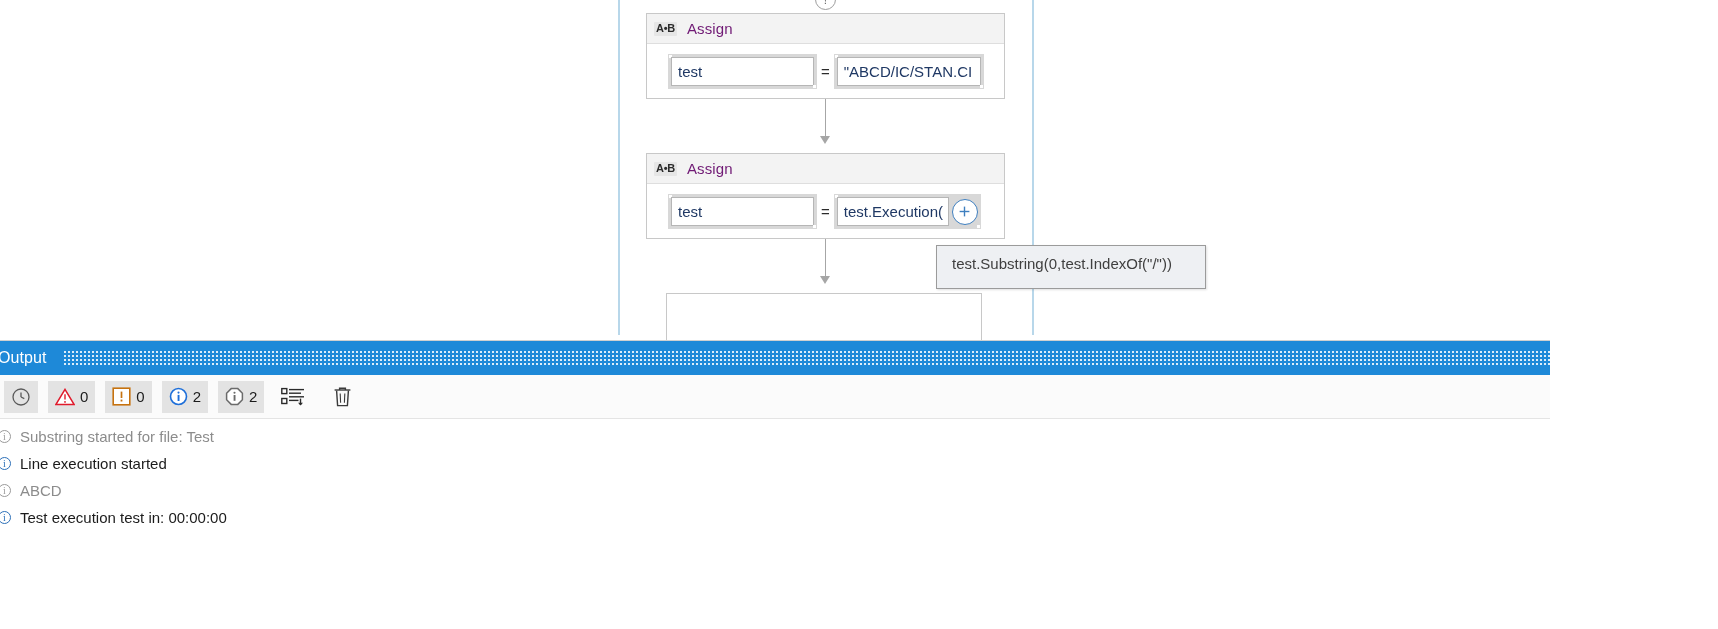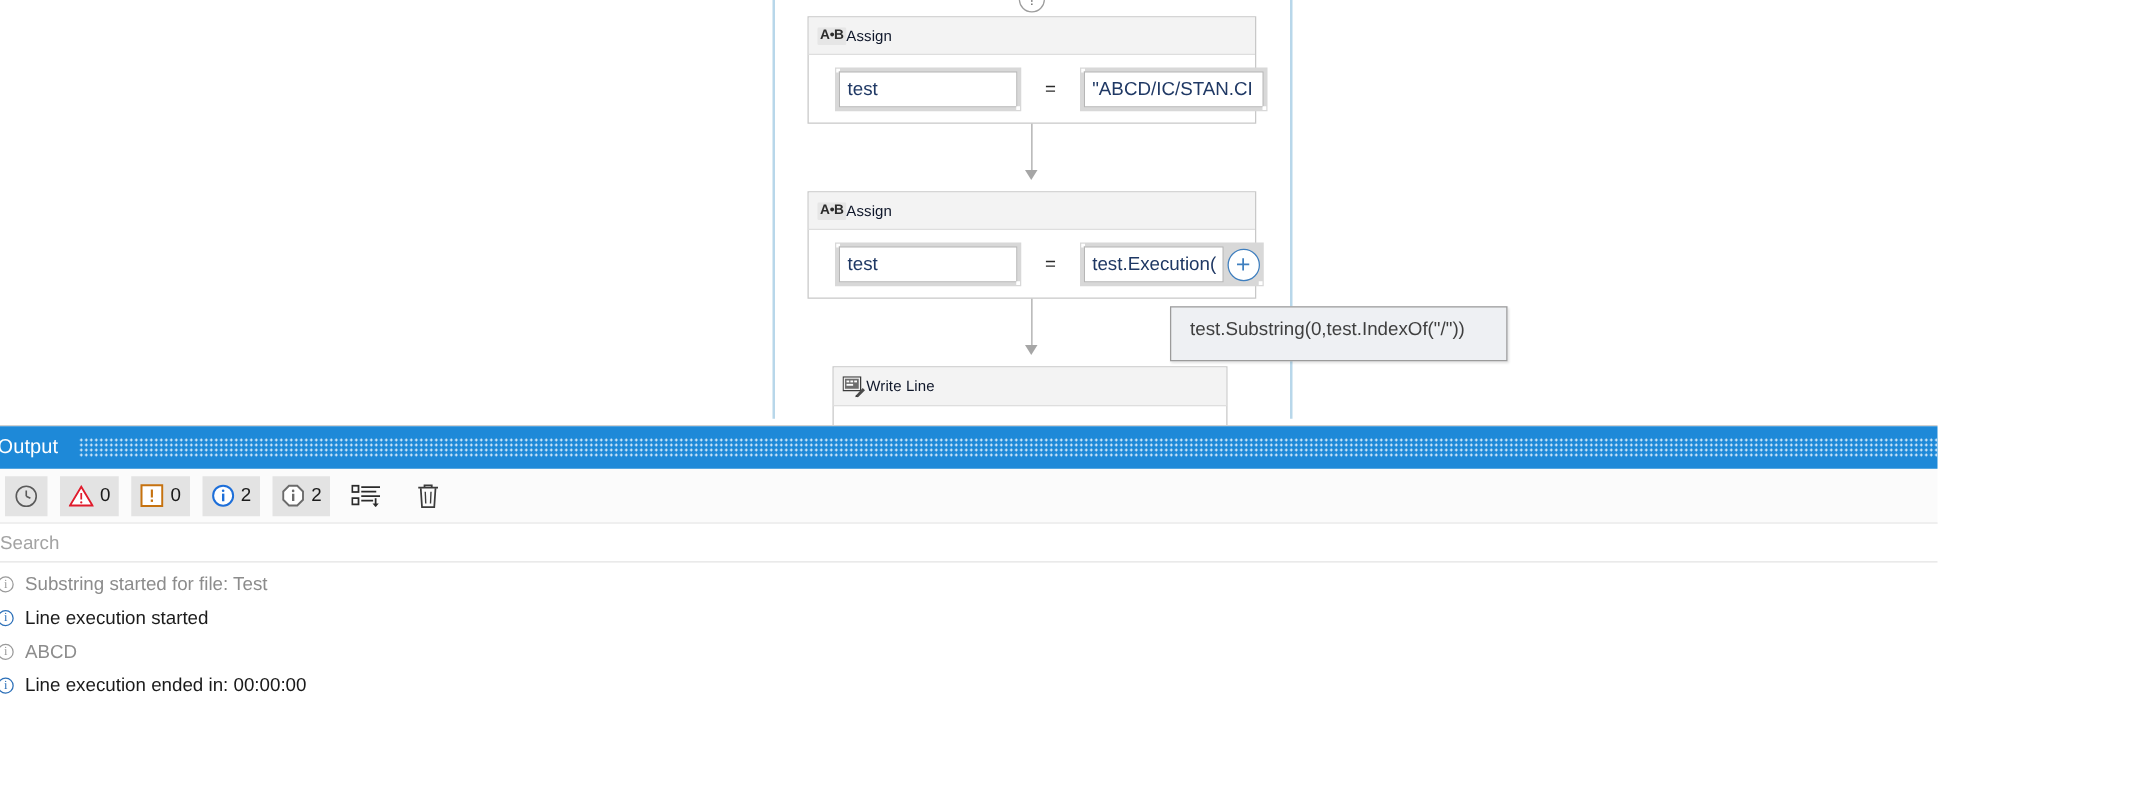--- a/index.html
+++ b/index.html
@@ -66,22 +66,23 @@
   .activity-header {
     height: 30px;
     background: #f3f3f3;
     border-bottom: 1px solid #dedede;
     display: flex;
     align-items: center;
     padding-left: 7px;
     box-sizing: border-box;
   }
   .activity-title {
-    font-size: 12px;
-    color: #0f172a;
+    font-size: 15px;
+    color: #701a75;
+    margin-left: 10px;
     letter-spacing: 0.1px;
   }
 
   
   .icon-assign {
     width: 23px;
     height: 14px;
     display: inline-flex;
     align-items: center;
     justify-content: center;
@@ -98,21 +99,20 @@
     width: 19px;
     height: 17px;
     position: relative;
     display: inline-block;
   }
 
   .activity-body {
     padding: 10px 0 10px 0;
     display: flex;
     align-items: center;
-    gap: 15px;
   }
 
   .field {
     height: 29px;
     border: 1px solid #b6b6b6;
     background: #ffffff;
     box-sizing: border-box;
     display: flex;
     align-items: center;
     padding: 0 6px;
@@ -371,35 +371,20 @@
           </svg>
         </span>
       </span>
     </div>
   </div>
 
   <div class="connector" style="left:807px; top:239px; height:40px;"></div>
   <div class="arrowhead" style="left:802px; top:276px;"></div>
 
   <div class="activity" style="left:648px; top:293px; width:316px; height:60px;">
-    <div class="activity-header" style="height:31px;">
-      <span class="icon-writeline">
-        <svg width="19" height="17" viewBox="0 0 19 17">
-          <rect x="0.5" y="0.5" width="14" height="11" fill="#efefef" stroke="#3b3b3b"></rect>
-          <rect x="2" y="2" width="11" height="8" fill="#6d6d6d"></rect>
-          <rect x="3.2" y="3.4" width="2.2" height="1.5" fill="#ffffff"></rect>
-          <rect x="6.3" y="3.4" width="2.2" height="1.5" fill="#ffffff"></rect>
-          <rect x="9.4" y="3.4" width="2.2" height="1.5" fill="#ffffff"></rect>
-          <rect x="3.2" y="6.1" width="5.3" height="1.5" fill="#ffffff"></rect>
-          <path d="M10.5 15.5 L16.2 9.4 L18 11.1 L12.2 17 Z" fill="#4a4a4a"></path>
-          <path d="M10.2 16.8 L10.8 14.9 L12.1 16.2 Z" fill="#2b2b2b"></path>
-        </svg>
-      </span>
-      <span class="activity-title">Write Line</span>
-    </div>
     <div class="activity-body"></div>
   </div>
 
   <div class="tooltip" style="left:918px; top:245px; width:270px; height:44px;">
     <span>test.Substring(0,test.IndexOf("/"))</span>
   </div>
 
 </div>
 
 <div id="output-panel">
@@ -473,41 +458,38 @@
         <line x1="1.6" y1="4" x2="17.4" y2="4" stroke="#3b3b3b" stroke-width="1.4"></line>
         <path d="M6.6 4 V2.2 H12.4 V4" fill="none" stroke="#3b3b3b" stroke-width="1.4"></path>
         <path d="M3.6 4.6 L4.6 19.6 H14.4 L15.4 4.6" fill="none" stroke="#3b3b3b" stroke-width="1.4"></path>
         <line x1="7.2" y1="7.4" x2="7.6" y2="16.8" stroke="#3b3b3b" stroke-width="1.1"></line>
         <line x1="11.8" y1="7.4" x2="11.4" y2="16.8" stroke="#3b3b3b" stroke-width="1.1"></line>
       </svg>
     </button>
 
   </div>
 
-  <div class="search-row">
-    <input class="search-input" type="text" value="" placeholder="Search" style="">
-  </div>
 
   <div class="log-list">
 
     <div class="log-row muted">
       <span class="info-glyph grey">i</span>
       <span class="log-text">Substring started for file: Test</span>
     </div>
 
     <div class="log-row">
       <span class="info-glyph">i</span>
       <span class="log-text">Line execution started</span>
     </div>
 
     <div class="log-row muted">
       <span class="info-glyph grey">i</span>
       <span class="log-text">ABCD</span>
     </div>
 
     <div class="log-row">
       <span class="info-glyph">i</span>
-      <span class="log-text">Line execution ended in: 00:00:00</span>
+      <span class="log-text">Test execution test in: 00:00:00</span>
     </div>
 
   </div>
 
 </div>
 
 </body></html>

